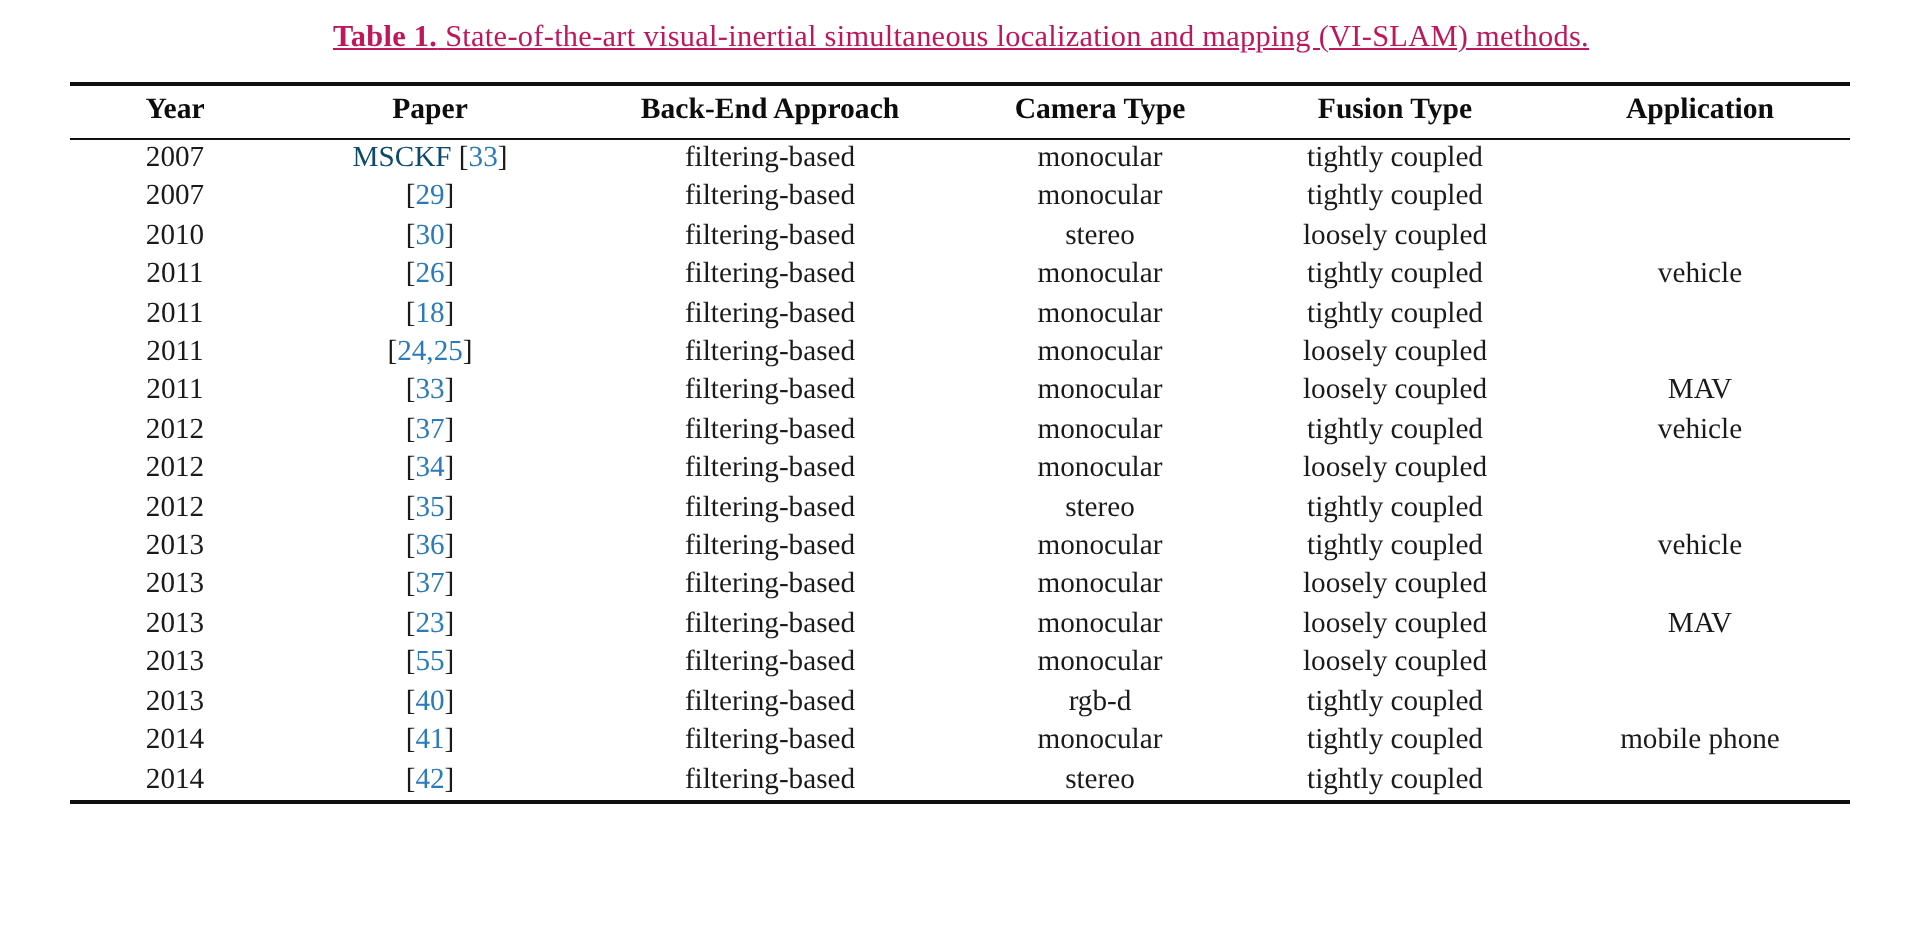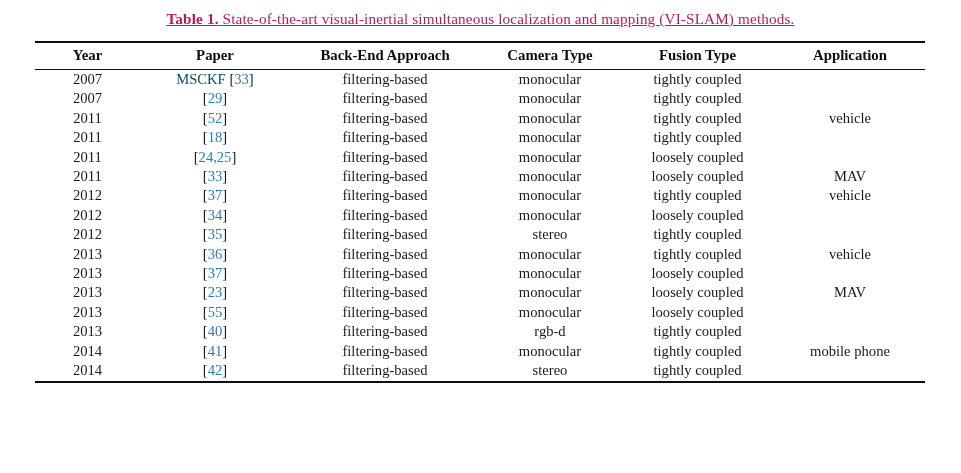--- a/index.html
+++ b/index.html
@@ -134,22 +134,30 @@
           </tr>
           <tr>
             <td>2007</td>
             <td><span class="bracket">[</span><span class="cite">29</span><span class="bracket">]</span></td>
             <td>filtering-based</td>
             <td>monocular</td>
             <td>tightly coupled</td>
             <td></td>
           </tr>
           <tr>
-            <td>2011</td>
-            <td><span class="bracket">[</span><span class="cite">52</span><span class="bracket">]</span></td>
+            <td>2010</td>
+            <td><span class="bracket">[</span><span class="cite">30</span><span class="bracket">]</span></td>
+            <td>filtering-based</td>
+            <td>stereo</td>
+            <td>loosely coupled</td>
+            <td></td>
+          </tr>
+          <tr>
+            <td>2011</td>
+            <td><span class="bracket">[</span><span class="cite">26</span><span class="bracket">]</span></td>
             <td>filtering-based</td>
             <td>monocular</td>
             <td>tightly coupled</td>
             <td>vehicle</td>
           </tr>
           <tr>
             <td>2011</td>
             <td><span class="bracket">[</span><span class="cite">18</span><span class="bracket">]</span></td>
             <td>filtering-based</td>
             <td>monocular</td>

